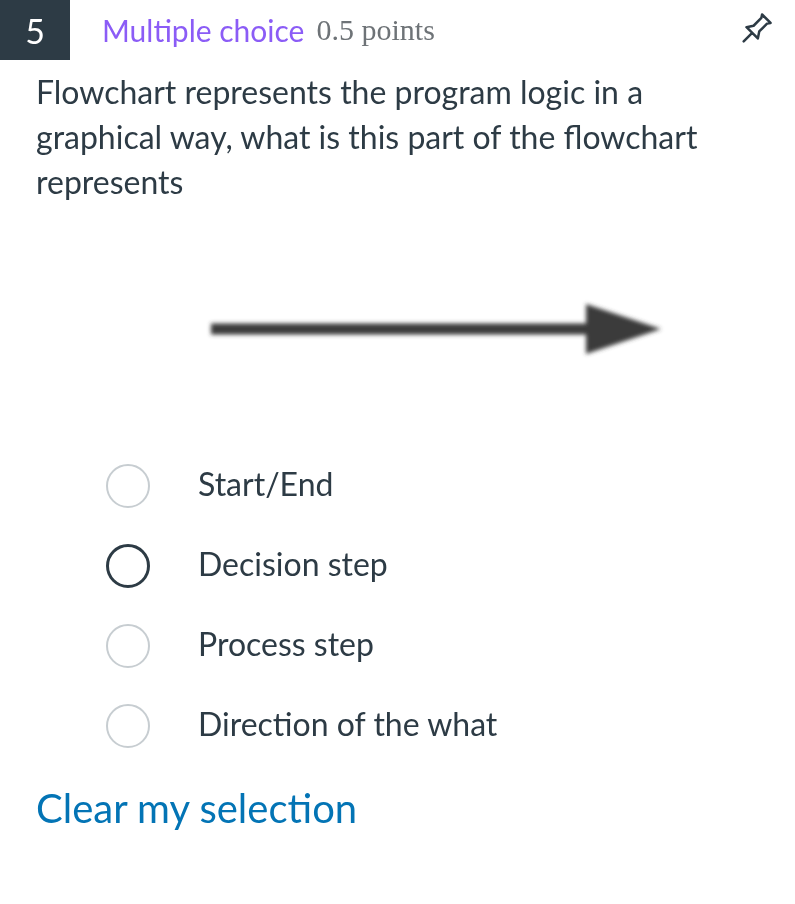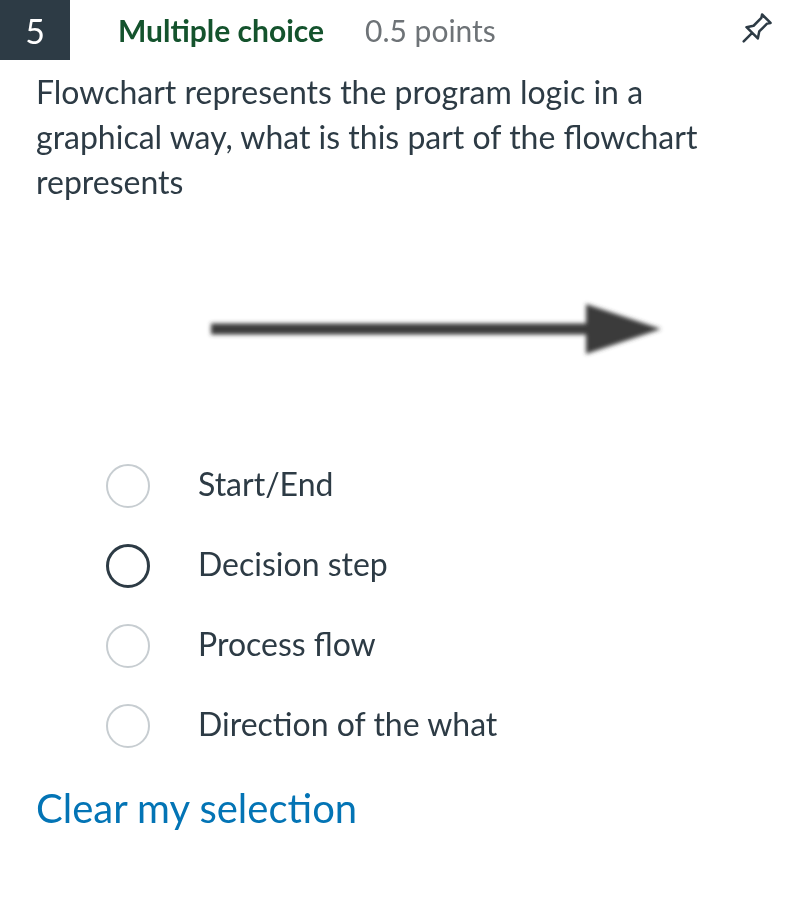--- a/index.html
+++ b/index.html
@@ -26,30 +26,31 @@
       color: #ffffff;
       width: 70px;
       height: 60px;
       display: flex;
       align-items: center;
       justify-content: center;
       font-size: 34px;
       font-weight: 400;
     }
     .question-type {
-      color: #14532d;
+      color: #8b5cf6;
       font-size: 30px;
-      margin-left: 48px;
-      font-weight: 700;
+      margin-left: 32px;
+      font-weight: 400;
     }
     .question-points {
       color: #6e7377;
       font-size: 30px;
-      margin-left: 41px;
+      margin-left: 12px;
       font-weight: 400;
+      font-family: Liberation Serif, serif;
     }
     .pin-icon {
       position: absolute;
       right: 20px;
       top: 10px;
       width: 40px;
       height: 40px;
       cursor: pointer;
     }
     .question-body {
@@ -138,21 +139,21 @@
     <div class="option">
       <div class="radio"></div>
       <div class="option-label">Start/End</div>
     </div>
     <div class="option">
       <div class="radio selected"></div>
       <div class="option-label">Decision step</div>
     </div>
     <div class="option">
       <div class="radio"></div>
-      <div class="option-label">Process flow</div>
+      <div class="option-label">Process step</div>
     </div>
     <div class="option">
       <div class="radio"></div>
       <div class="option-label">Direction of the what</div>
     </div>
   </div>
 
   <div class="clear-link">Clear my selection</div>
 </div>
 

